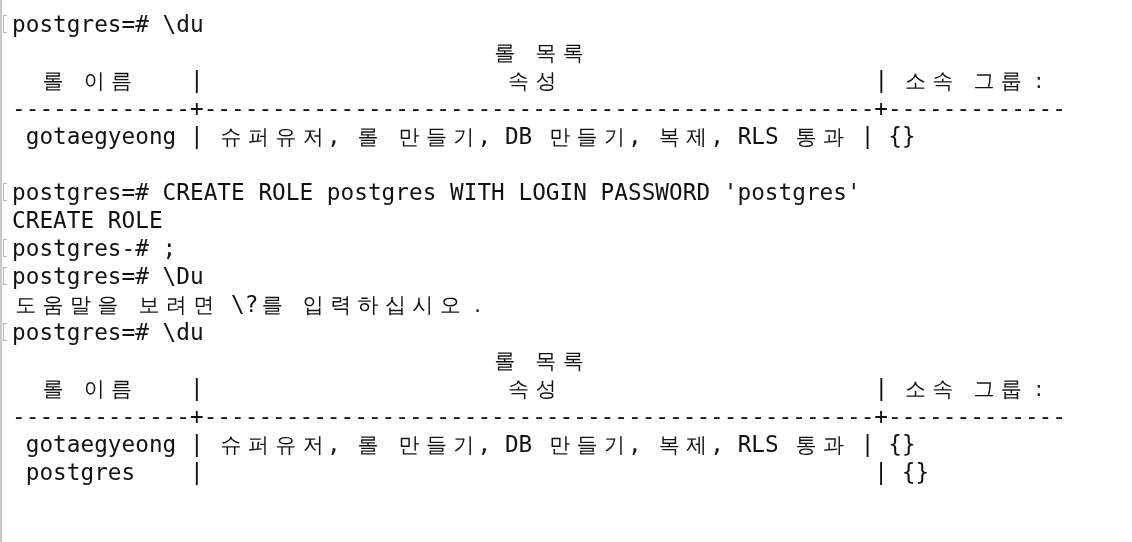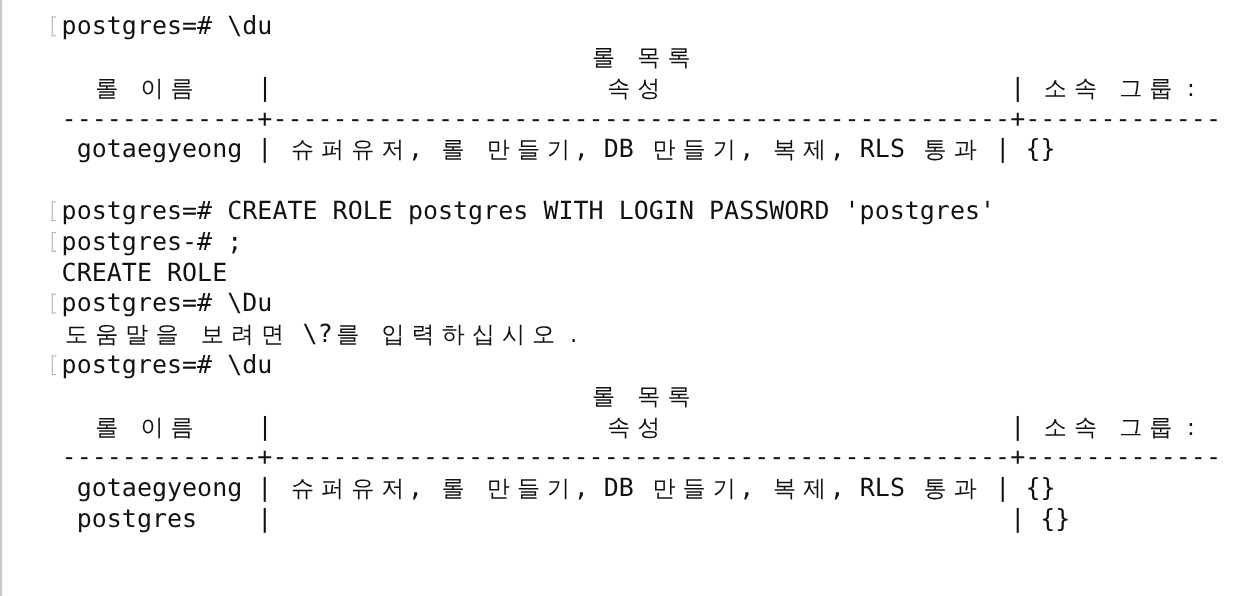--- a/index.html
+++ b/index.html
@@ -29,21 +29,20 @@
       height: 542px;
       background: #c8c8c8;
     }
     .screen {
       position: absolute;
       left: 12px;
       top: 10px;
       font-family: "DejaVu Sans Mono", "Liberation Mono", monospace;
       font-size: 22.7px;
       color: #111111;
-      margin-left: 44px;
     }
     .line {
       position: relative;
       height: 28px;
       line-height: 28px;
       white-space: pre;
     }
     .mark {
       position: absolute;
       left: -9px;
@@ -73,22 +72,22 @@
 <div class="terminal">
   <div class="left-rule"></div>
   <div class="screen" id="screen">
       <div class="line"><span class="mark"></span><span class="cell">p</span><span class="cell">o</span><span class="cell">s</span><span class="cell">t</span><span class="cell">g</span><span class="cell">r</span><span class="cell">e</span><span class="cell">s</span><span class="cell">=</span><span class="cell">#</span><span class="cell"> </span><span class="cell">\</span><span class="cell">d</span><span class="cell">u</span></div>
       <div class="line"><span class="cell"> </span><span class="cell"> </span><span class="cell"> </span><span class="cell"> </span><span class="cell"> </span><span class="cell"> </span><span class="cell"> </span><span class="cell"> </span><span class="cell"> </span><span class="cell"> </span><span class="cell"> </span><span class="cell"> </span><span class="cell"> </span><span class="cell"> </span><span class="cell"> </span><span class="cell"> </span><span class="cell"> </span><span class="cell"> </span><span class="cell"> </span><span class="cell"> </span><span class="cell"> </span><span class="cell"> </span><span class="cell"> </span><span class="cell"> </span><span class="cell"> </span><span class="cell"> </span><span class="cell"> </span><span class="cell"> </span><span class="cell"> </span><span class="cell"> </span><span class="cell"> </span><span class="cell"> </span><span class="cell"> </span><span class="cell"> </span><span class="cell"> </span><span class="cell wide">롤</span><span class="cell"> </span><span class="cell wide">목</span><span class="cell wide">록</span></div>
       <div class="line"><span class="cell"> </span><span class="cell"> </span><span class="cell wide">롤</span><span class="cell"> </span><span class="cell wide">이</span><span class="cell wide">름</span><span class="cell"> </span><span class="cell"> </span><span class="cell"> </span><span class="cell"> </span><span class="cell">|</span><span class="cell"> </span><span class="cell"> </span><span class="cell"> </span><span class="cell"> </span><span class="cell"> </span><span class="cell"> </span><span class="cell"> </span><span class="cell"> </span><span class="cell"> </span><span class="cell"> </span><span class="cell"> </span><span class="cell"> </span><span class="cell"> </span><span class="cell"> </span><span class="cell"> </span><span class="cell"> </span><span class="cell"> </span><span class="cell"> </span><span class="cell"> </span><span class="cell"> </span><span class="cell"> </span><span class="cell"> </span><span class="cell wide">속</span><span class="cell wide">성</span><span class="cell"> </span><span class="cell"> </span><span class="cell"> </span><span class="cell"> </span><span class="cell"> </span><span class="cell"> </span><span class="cell"> </span><span class="cell"> </span><span class="cell"> </span><span class="cell"> </span><span class="cell"> </span><span class="cell"> </span><span class="cell"> </span><span class="cell"> </span><span class="cell"> </span><span class="cell"> </span><span class="cell"> </span><span class="cell"> </span><span class="cell"> </span><span class="cell"> </span><span class="cell"> </span><span class="cell"> </span><span class="cell"> </span><span class="cell">|</span><span class="cell"> </span><span class="cell wide">소</span><span class="cell wide">속</span><span class="cell"> </span><span class="cell wide">그</span><span class="cell wide">룹</span><span class="cell wide">:</span></div>
       <div class="line"><span class="cell">-</span><span class="cell">-</span><span class="cell">-</span><span class="cell">-</span><span class="cell">-</span><span class="cell">-</span><span class="cell">-</span><span class="cell">-</span><span class="cell">-</span><span class="cell">-</span><span class="cell">-</span><span class="cell">-</span><span class="cell">-</span><span class="cell">+</span><span class="cell">-</span><span class="cell">-</span><span class="cell">-</span><span class="cell">-</span><span class="cell">-</span><span class="cell">-</span><span class="cell">-</span><span class="cell">-</span><span class="cell">-</span><span class="cell">-</span><span class="cell">-</span><span class="cell">-</span><span class="cell">-</span><span class="cell">-</span><span class="cell">-</span><span class="cell">-</span><span class="cell">-</span><span class="cell">-</span><span class="cell">-</span><span class="cell">-</span><span class="cell">-</span><span class="cell">-</span><span class="cell">-</span><span class="cell">-</span><span class="cell">-</span><span class="cell">-</span><span class="cell">-</span><span class="cell">-</span><span class="cell">-</span><span class="cell">-</span><span class="cell">-</span><span class="cell">-</span><span class="cell">-</span><span class="cell">-</span><span class="cell">-</span><span class="cell">-</span><span class="cell">-</span><span class="cell">-</span><span class="cell">-</span><span class="cell">-</span><span class="cell">-</span><span class="cell">-</span><span class="cell">-</span><span class="cell">-</span><span class="cell">-</span><span class="cell">-</span><span class="cell">-</span><span class="cell">-</span><span class="cell">-</span><span class="cell">+</span><span class="cell">-</span><span class="cell">-</span><span class="cell">-</span><span class="cell">-</span><span class="cell">-</span><span class="cell">-</span><span class="cell">-</span><span class="cell">-</span><span class="cell">-</span><span class="cell">-</span><span class="cell">-</span><span class="cell">-</span><span class="cell">-</span></div>
       <div class="line"><span class="cell"> </span><span class="cell">g</span><span class="cell">o</span><span class="cell">t</span><span class="cell">a</span><span class="cell">e</span><span class="cell">g</span><span class="cell">y</span><span class="cell">e</span><span class="cell">o</span><span class="cell">n</span><span class="cell">g</span><span class="cell"> </span><span class="cell">|</span><span class="cell"> </span><span class="cell wide">슈</span><span class="cell wide">퍼</span><span class="cell wide">유</span><span class="cell wide">저</span><span class="cell">,</span><span class="cell"> </span><span class="cell wide">롤</span><span class="cell"> </span><span class="cell wide">만</span><span class="cell wide">들</span><span class="cell wide">기</span><span class="cell">,</span><span class="cell"> </span><span class="cell">D</span><span class="cell">B</span><span class="cell"> </span><span class="cell wide">만</span><span class="cell wide">들</span><span class="cell wide">기</span><span class="cell">,</span><span class="cell"> </span><span class="cell wide">복</span><span class="cell wide">제</span><span class="cell">,</span><span class="cell"> </span><span class="cell">R</span><span class="cell">L</span><span class="cell">S</span><span class="cell"> </span><span class="cell wide">통</span><span class="cell wide">과</span><span class="cell"> </span><span class="cell">|</span><span class="cell"> </span><span class="cell">{</span><span class="cell">}</span></div>
       <div class="line"></div>
       <div class="line"><span class="mark"></span><span class="cell">p</span><span class="cell">o</span><span class="cell">s</span><span class="cell">t</span><span class="cell">g</span><span class="cell">r</span><span class="cell">e</span><span class="cell">s</span><span class="cell">=</span><span class="cell">#</span><span class="cell"> </span><span class="cell">C</span><span class="cell">R</span><span class="cell">E</span><span class="cell">A</span><span class="cell">T</span><span class="cell">E</span><span class="cell"> </span><span class="cell">R</span><span class="cell">O</span><span class="cell">L</span><span class="cell">E</span><span class="cell"> </span><span class="cell">p</span><span class="cell">o</span><span class="cell">s</span><span class="cell">t</span><span class="cell">g</span><span class="cell">r</span><span class="cell">e</span><span class="cell">s</span><span class="cell"> </span><span class="cell">W</span><span class="cell">I</span><span class="cell">T</span><span class="cell">H</span><span class="cell"> </span><span class="cell">L</span><span class="cell">O</span><span class="cell">G</span><span class="cell">I</span><span class="cell">N</span><span class="cell"> </span><span class="cell">P</span><span class="cell">A</span><span class="cell">S</span><span class="cell">S</span><span class="cell">W</span><span class="cell">O</span><span class="cell">R</span><span class="cell">D</span><span class="cell"> </span><span class="cell">'</span><span class="cell">p</span><span class="cell">o</span><span class="cell">s</span><span class="cell">t</span><span class="cell">g</span><span class="cell">r</span><span class="cell">e</span><span class="cell">s</span><span class="cell">'</span></div>
+      <div class="line"><span class="cell">C</span><span class="cell">R</span><span class="cell">E</span><span class="cell">A</span><span class="cell">T</span><span class="cell">E</span><span class="cell"> </span><span class="cell">R</span><span class="cell">O</span><span class="cell">L</span><span class="cell">E</span></div>
       <div class="line"><span class="mark"></span><span class="cell">p</span><span class="cell">o</span><span class="cell">s</span><span class="cell">t</span><span class="cell">g</span><span class="cell">r</span><span class="cell">e</span><span class="cell">s</span><span class="cell">-</span><span class="cell">#</span><span class="cell"> </span><span class="cell">;</span></div>
-      <div class="line"><span class="cell">C</span><span class="cell">R</span><span class="cell">E</span><span class="cell">A</span><span class="cell">T</span><span class="cell">E</span><span class="cell"> </span><span class="cell">R</span><span class="cell">O</span><span class="cell">L</span><span class="cell">E</span></div>
       <div class="line"><span class="mark"></span><span class="cell">p</span><span class="cell">o</span><span class="cell">s</span><span class="cell">t</span><span class="cell">g</span><span class="cell">r</span><span class="cell">e</span><span class="cell">s</span><span class="cell">=</span><span class="cell">#</span><span class="cell"> </span><span class="cell">\</span><span class="cell">D</span><span class="cell">u</span></div>
       <div class="line"><span class="cell wide">도</span><span class="cell wide">움</span><span class="cell wide">말</span><span class="cell wide">을</span><span class="cell"> </span><span class="cell wide">보</span><span class="cell wide">려</span><span class="cell wide">면</span><span class="cell"> </span><span class="cell">\</span><span class="cell">?</span><span class="cell wide">를</span><span class="cell"> </span><span class="cell wide">입</span><span class="cell wide">력</span><span class="cell wide">하</span><span class="cell wide">십</span><span class="cell wide">시</span><span class="cell wide">오</span><span class="cell wide">.</span></div>
       <div class="line"><span class="mark"></span><span class="cell">p</span><span class="cell">o</span><span class="cell">s</span><span class="cell">t</span><span class="cell">g</span><span class="cell">r</span><span class="cell">e</span><span class="cell">s</span><span class="cell">=</span><span class="cell">#</span><span class="cell"> </span><span class="cell">\</span><span class="cell">d</span><span class="cell">u</span></div>
       <div class="line"><span class="cell"> </span><span class="cell"> </span><span class="cell"> </span><span class="cell"> </span><span class="cell"> </span><span class="cell"> </span><span class="cell"> </span><span class="cell"> </span><span class="cell"> </span><span class="cell"> </span><span class="cell"> </span><span class="cell"> </span><span class="cell"> </span><span class="cell"> </span><span class="cell"> </span><span class="cell"> </span><span class="cell"> </span><span class="cell"> </span><span class="cell"> </span><span class="cell"> </span><span class="cell"> </span><span class="cell"> </span><span class="cell"> </span><span class="cell"> </span><span class="cell"> </span><span class="cell"> </span><span class="cell"> </span><span class="cell"> </span><span class="cell"> </span><span class="cell"> </span><span class="cell"> </span><span class="cell"> </span><span class="cell"> </span><span class="cell"> </span><span class="cell"> </span><span class="cell wide">롤</span><span class="cell"> </span><span class="cell wide">목</span><span class="cell wide">록</span></div>
       <div class="line"><span class="cell"> </span><span class="cell"> </span><span class="cell wide">롤</span><span class="cell"> </span><span class="cell wide">이</span><span class="cell wide">름</span><span class="cell"> </span><span class="cell"> </span><span class="cell"> </span><span class="cell"> </span><span class="cell">|</span><span class="cell"> </span><span class="cell"> </span><span class="cell"> </span><span class="cell"> </span><span class="cell"> </span><span class="cell"> </span><span class="cell"> </span><span class="cell"> </span><span class="cell"> </span><span class="cell"> </span><span class="cell"> </span><span class="cell"> </span><span class="cell"> </span><span class="cell"> </span><span class="cell"> </span><span class="cell"> </span><span class="cell"> </span><span class="cell"> </span><span class="cell"> </span><span class="cell"> </span><span class="cell"> </span><span class="cell"> </span><span class="cell wide">속</span><span class="cell wide">성</span><span class="cell"> </span><span class="cell"> </span><span class="cell"> </span><span class="cell"> </span><span class="cell"> </span><span class="cell"> </span><span class="cell"> </span><span class="cell"> </span><span class="cell"> </span><span class="cell"> </span><span class="cell"> </span><span class="cell"> </span><span class="cell"> </span><span class="cell"> </span><span class="cell"> </span><span class="cell"> </span><span class="cell"> </span><span class="cell"> </span><span class="cell"> </span><span class="cell"> </span><span class="cell"> </span><span class="cell"> </span><span class="cell"> </span><span class="cell">|</span><span class="cell"> </span><span class="cell wide">소</span><span class="cell wide">속</span><span class="cell"> </span><span class="cell wide">그</span><span class="cell wide">룹</span><span class="cell wide">:</span></div>
       <div class="line"><span class="cell">-</span><span class="cell">-</span><span class="cell">-</span><span class="cell">-</span><span class="cell">-</span><span class="cell">-</span><span class="cell">-</span><span class="cell">-</span><span class="cell">-</span><span class="cell">-</span><span class="cell">-</span><span class="cell">-</span><span class="cell">-</span><span class="cell">+</span><span class="cell">-</span><span class="cell">-</span><span class="cell">-</span><span class="cell">-</span><span class="cell">-</span><span class="cell">-</span><span class="cell">-</span><span class="cell">-</span><span class="cell">-</span><span class="cell">-</span><span class="cell">-</span><span class="cell">-</span><span class="cell">-</span><span class="cell">-</span><span class="cell">-</span><span class="cell">-</span><span class="cell">-</span><span class="cell">-</span><span class="cell">-</span><span class="cell">-</span><span class="cell">-</span><span class="cell">-</span><span class="cell">-</span><span class="cell">-</span><span class="cell">-</span><span class="cell">-</span><span class="cell">-</span><span class="cell">-</span><span class="cell">-</span><span class="cell">-</span><span class="cell">-</span><span class="cell">-</span><span class="cell">-</span><span class="cell">-</span><span class="cell">-</span><span class="cell">-</span><span class="cell">-</span><span class="cell">-</span><span class="cell">-</span><span class="cell">-</span><span class="cell">-</span><span class="cell">-</span><span class="cell">-</span><span class="cell">-</span><span class="cell">-</span><span class="cell">-</span><span class="cell">-</span><span class="cell">-</span><span class="cell">-</span><span class="cell">+</span><span class="cell">-</span><span class="cell">-</span><span class="cell">-</span><span class="cell">-</span><span class="cell">-</span><span class="cell">-</span><span class="cell">-</span><span class="cell">-</span><span class="cell">-</span><span class="cell">-</span><span class="cell">-</span><span class="cell">-</span><span class="cell">-</span></div>
       <div class="line"><span class="cell"> </span><span class="cell">g</span><span class="cell">o</span><span class="cell">t</span><span class="cell">a</span><span class="cell">e</span><span class="cell">g</span><span class="cell">y</span><span class="cell">e</span><span class="cell">o</span><span class="cell">n</span><span class="cell">g</span><span class="cell"> </span><span class="cell">|</span><span class="cell"> </span><span class="cell wide">슈</span><span class="cell wide">퍼</span><span class="cell wide">유</span><span class="cell wide">저</span><span class="cell">,</span><span class="cell"> </span><span class="cell wide">롤</span><span class="cell"> </span><span class="cell wide">만</span><span class="cell wide">들</span><span class="cell wide">기</span><span class="cell">,</span><span class="cell"> </span><span class="cell">D</span><span class="cell">B</span><span class="cell"> </span><span class="cell wide">만</span><span class="cell wide">들</span><span class="cell wide">기</span><span class="cell">,</span><span class="cell"> </span><span class="cell wide">복</span><span class="cell wide">제</span><span class="cell">,</span><span class="cell"> </span><span class="cell">R</span><span class="cell">L</span><span class="cell">S</span><span class="cell"> </span><span class="cell wide">통</span><span class="cell wide">과</span><span class="cell"> </span><span class="cell">|</span><span class="cell"> </span><span class="cell">{</span><span class="cell">}</span></div>
       <div class="line"><span class="cell"> </span><span class="cell">p</span><span class="cell">o</span><span class="cell">s</span><span class="cell">t</span><span class="cell">g</span><span class="cell">r</span><span class="cell">e</span><span class="cell">s</span><span class="cell"> </span><span class="cell"> </span><span class="cell"> </span><span class="cell"> </span><span class="cell">|</span><span class="cell"> </span><span class="cell"> </span><span class="cell"> </span><span class="cell"> </span><span class="cell"> </span><span class="cell"> </span><span class="cell"> </span><span class="cell"> </span><span class="cell"> </span><span class="cell"> </span><span class="cell"> </span><span class="cell"> </span><span class="cell"> </span><span class="cell"> </span><span class="cell"> </span><span class="cell"> </span><span class="cell"> </span><span class="cell"> </span><span class="cell"> </span><span class="cell"> </span><span class="cell"> </span><span class="cell"> </span><span class="cell"> </span><span class="cell"> </span><span class="cell"> </span><span class="cell"> </span><span class="cell"> </span><span class="cell"> </span><span class="cell"> </span><span class="cell"> </span><span class="cell"> </span><span class="cell"> </span><span class="cell"> </span><span class="cell"> </span><span class="cell"> </span><span class="cell"> </span><span class="cell"> </span><span class="cell"> </span><span class="cell"> </span><span class="cell"> </span><span class="cell"> </span><span class="cell"> </span><span class="cell"> </span><span class="cell"> </span><span class="cell"> </span><span class="cell"> </span><span class="cell"> </span><span class="cell"> </span><span class="cell"> </span><span class="cell">|</span><span class="cell"> </span><span class="cell">{</span><span class="cell">}</span></div>
     </div>
 </div>

